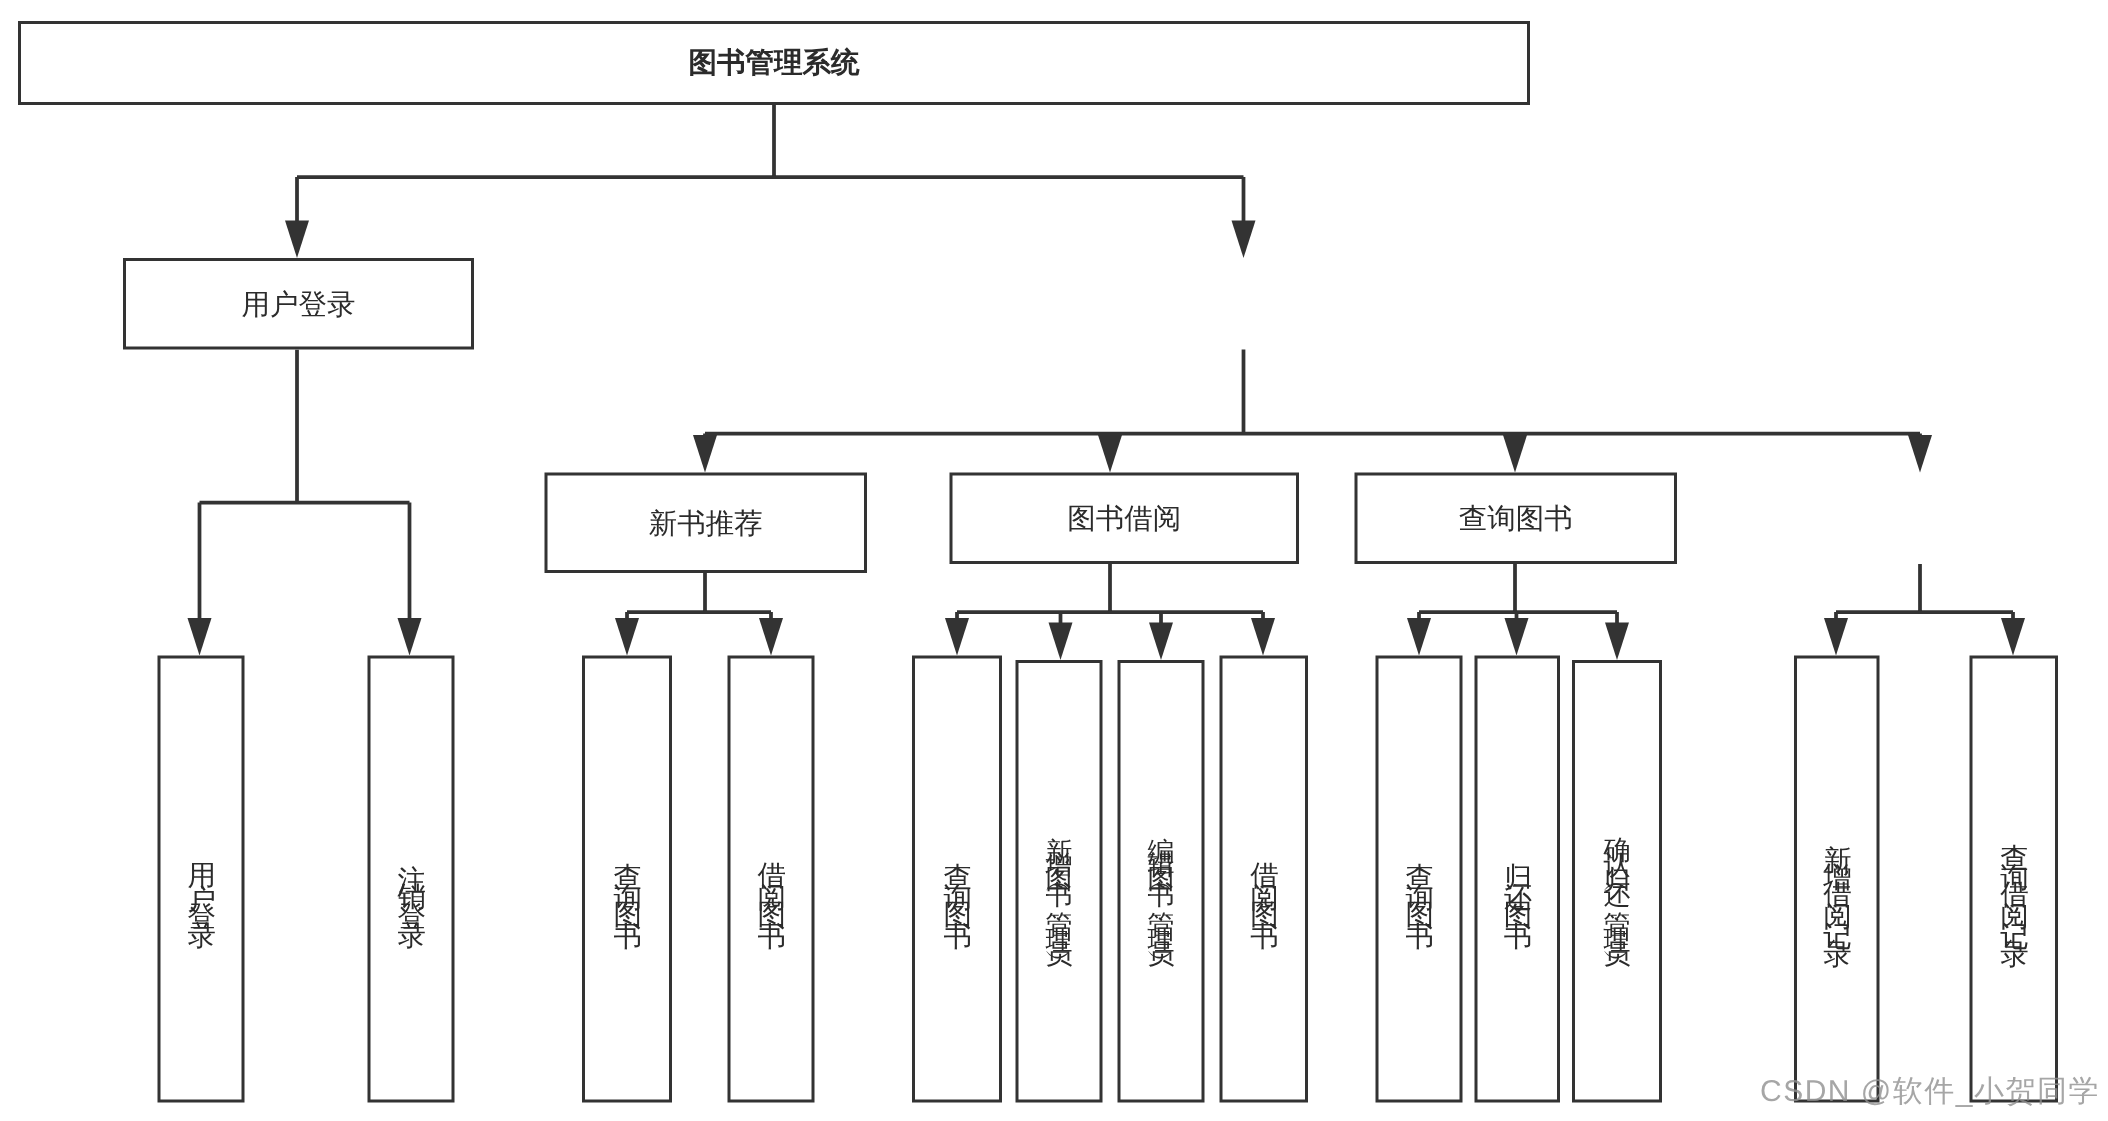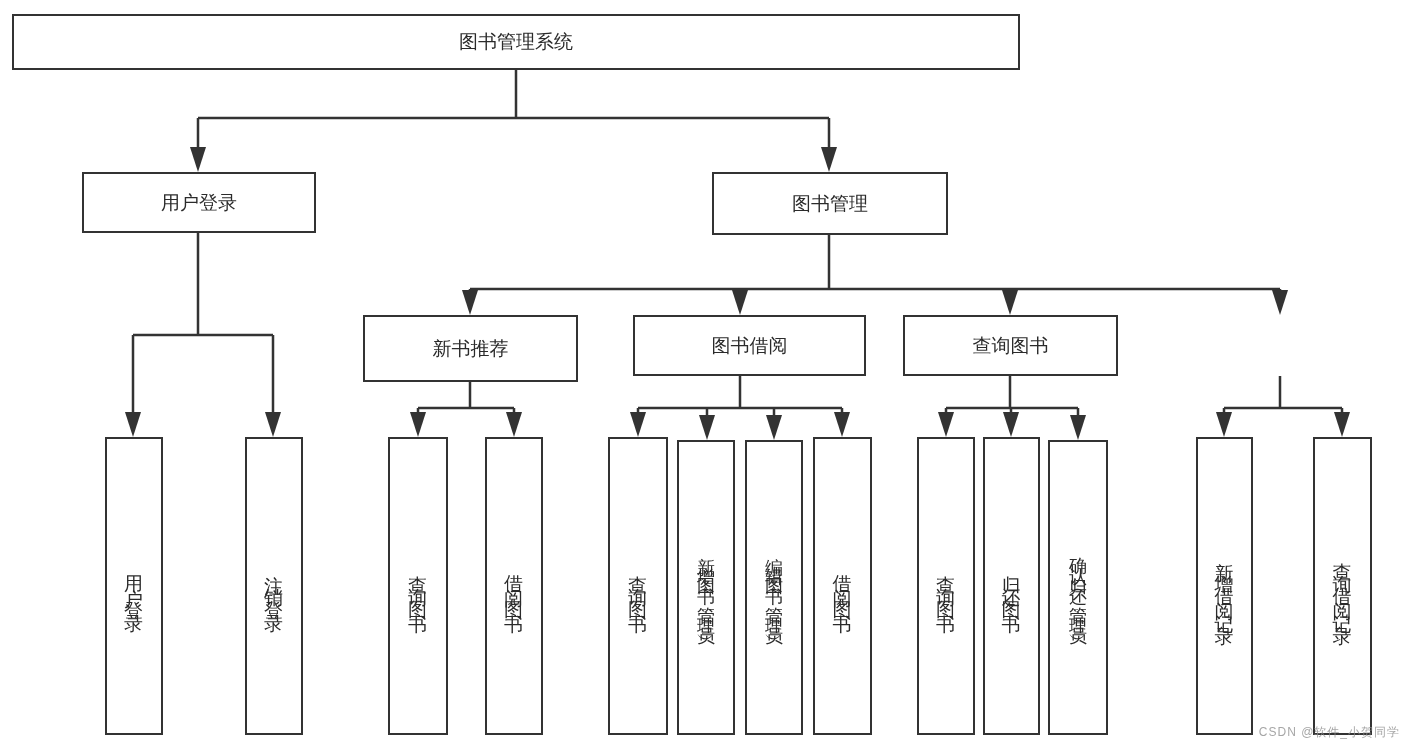--- a/index.html
+++ b/index.html
@@ -25,21 +25,21 @@
   .vbox{
     writing-mode:vertical-rl;
     text-orientation:mixed;
     letter-spacing:13px;
     line-height:1.0;
   }
   .vbox.dense{letter-spacing:10px;font-size:18px;}
   .watermark{
     position:absolute;
     right:5px;bottom:6px;
-    font-size:12px;
+    font-size:20px;
     color:#909090;
     opacity:0.8;
     letter-spacing:1px;
     z-index:3;
     white-space:nowrap;
   }
 </style>
 </head>
 <body>
 
@@ -71,24 +71,23 @@
       <polygon points="766,415 782,415 774,440"></polygon>
       <polygon points="834,412 850,412 842,437"></polygon>
       <polygon points="938,412 954,412 946,437"></polygon>
       <polygon points="1003,412 1019,412 1011,437"></polygon>
       <polygon points="1070,415 1086,415 1078,440"></polygon>
       <polygon points="1216,412 1232,412 1224,437"></polygon>
       <polygon points="1334,412 1350,412 1342,437"></polygon>
     </g>
   </svg>
 
-  <div class="box" style="left:12px;top:14px;width:1008px;height:56px;">图书管理系统</div>
+  <div class="box" style="left:12px;top:14px;width:1008px;height:56px;font-weight:bold;">图书管理系统</div>
 
   <div class="box" style="left:82px;top:172px;width:234px;height:61px;">用户登录</div>
-  <div class="box" style="left:712px;top:172px;width:236px;height:63px;">图书管理</div>
 
   <div class="box" style="left:363px;top:315px;width:215px;height:67px;">新书推荐</div>
   <div class="box" style="left:633px;top:315px;width:233px;height:61px;">图书借阅</div>
   <div class="box" style="left:903px;top:315px;width:215px;height:61px;">查询图书</div>
 
   <div class="box vbox" style="left:105px;top:437px;width:58px;height:298px;">用户登录</div>
   <div class="box vbox" style="left:245px;top:437px;width:58px;height:298px;">注销登录</div>
 
   <div class="box vbox" style="left:388px;top:437px;width:60px;height:298px;">查询图书</div>
   <div class="box vbox" style="left:485px;top:437px;width:58px;height:298px;">借阅图书</div>

